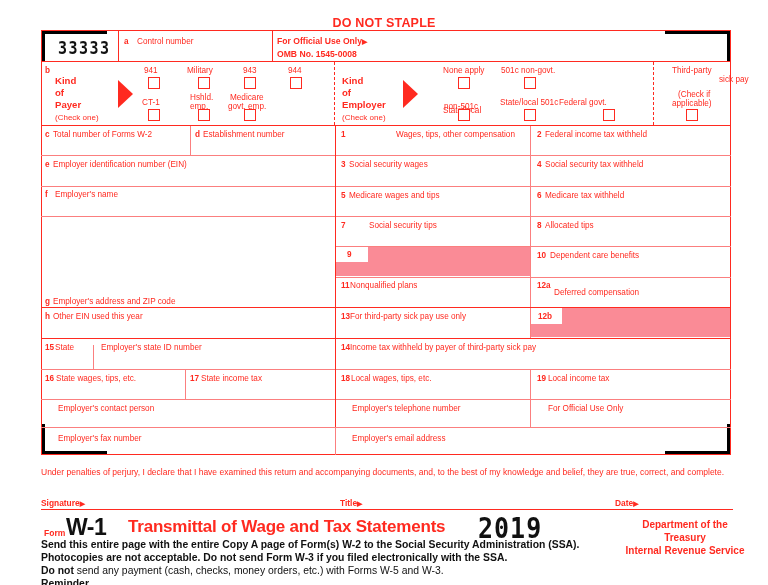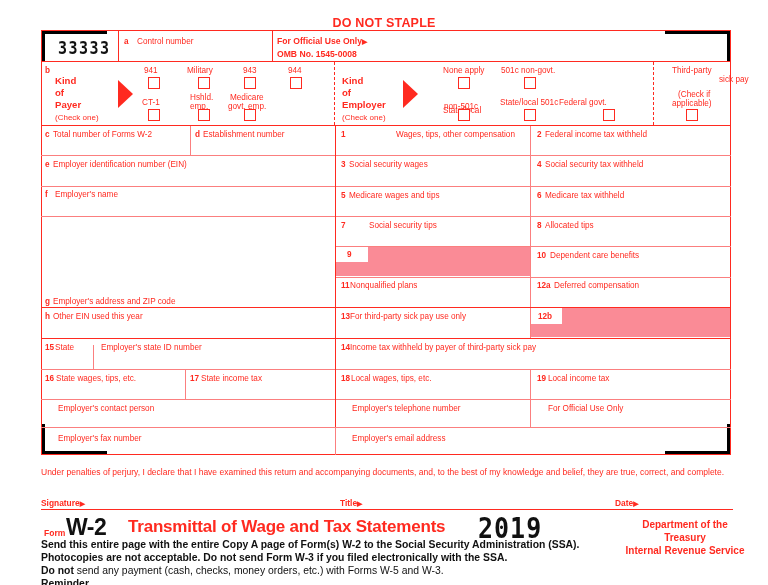--- a/index.html
+++ b/index.html
@@ -234,21 +234,21 @@
   <div class="shade" style="left:336px;top:247px;width:194px;height:29px;"></div>
   <div class="shade-tab" style="left:336px;top:247px;width:32px;height:15px;"></div>
   <div class="lbl" style="left:347px;top:250px;font-weight:bold;">9</div>
 
   <div class="lbl" style="left:537px;top:251px;font-weight:bold;">10</div>
   <div class="lbl" style="left:550px;top:251px;">Dependent care benefits</div>
 
   <div class="lbl" style="left:341px;top:281px;font-weight:bold;">11</div>
   <div class="lbl" style="left:350px;top:281px;">Nonqualified plans</div>
   <div class="lbl" style="left:537px;top:281px;font-weight:bold;">12a</div>
-  <div class="lbl" style="left:554px;top:281px;">Deferred compensation</div>
+  <div class="lbl" style="left:554px;top:288px;">Deferred compensation</div>
 
   <div class="lbl" style="left:341px;top:312px;font-weight:bold;">13</div>
   <div class="lbl" style="left:350px;top:312px;">For third-party sick pay use only</div>
 
   <div class="shade" style="left:531px;top:308px;width:199px;height:29px;"></div>
   <div class="shade-tab" style="left:531px;top:308px;width:31px;height:16px;"></div>
   <div class="lbl" style="left:538px;top:312px;font-weight:bold;">12b</div>
 
   <div class="lbl" style="left:45px;top:343px;font-weight:bold;">15</div>
   <div class="lbl" style="left:55px;top:343px;">State</div>
@@ -279,21 +279,21 @@
   </div>
   <div class="sig-lbl" style="left:340px;top:498px;">
     <span>Title</span><span style="font-size:7px;">▶</span>
   </div>
   <div class="sig-lbl" style="left:615px;top:498px;">
     <span>Date</span><span style="font-size:7px;">▶</span>
   </div>
   <div id="sig-rule"></div>
 
   <div id="form-word">Form</div>
-  <div id="form-w3">W-2</div>
+  <div id="form-w3">W-1</div>
   <div id="form-title">Transmittal of Wage and Tax Statements</div>
   <div id="form-year">2019</div>
   <div id="dept">
     <div>Department of the Treasury</div>
     <div>Internal Revenue Service</div>
   </div>
 
   <div class="instr" id="instr1">Send this entire page with the entire Copy A page of Form(s) W-2 to the Social Security Administration (SSA).</div>
   <div class="instr" id="instr2">Photocopies are not acceptable. Do not send Form W-3 if you filed electronically with the SSA.</div>
   <div class="instr" id="instr3">

